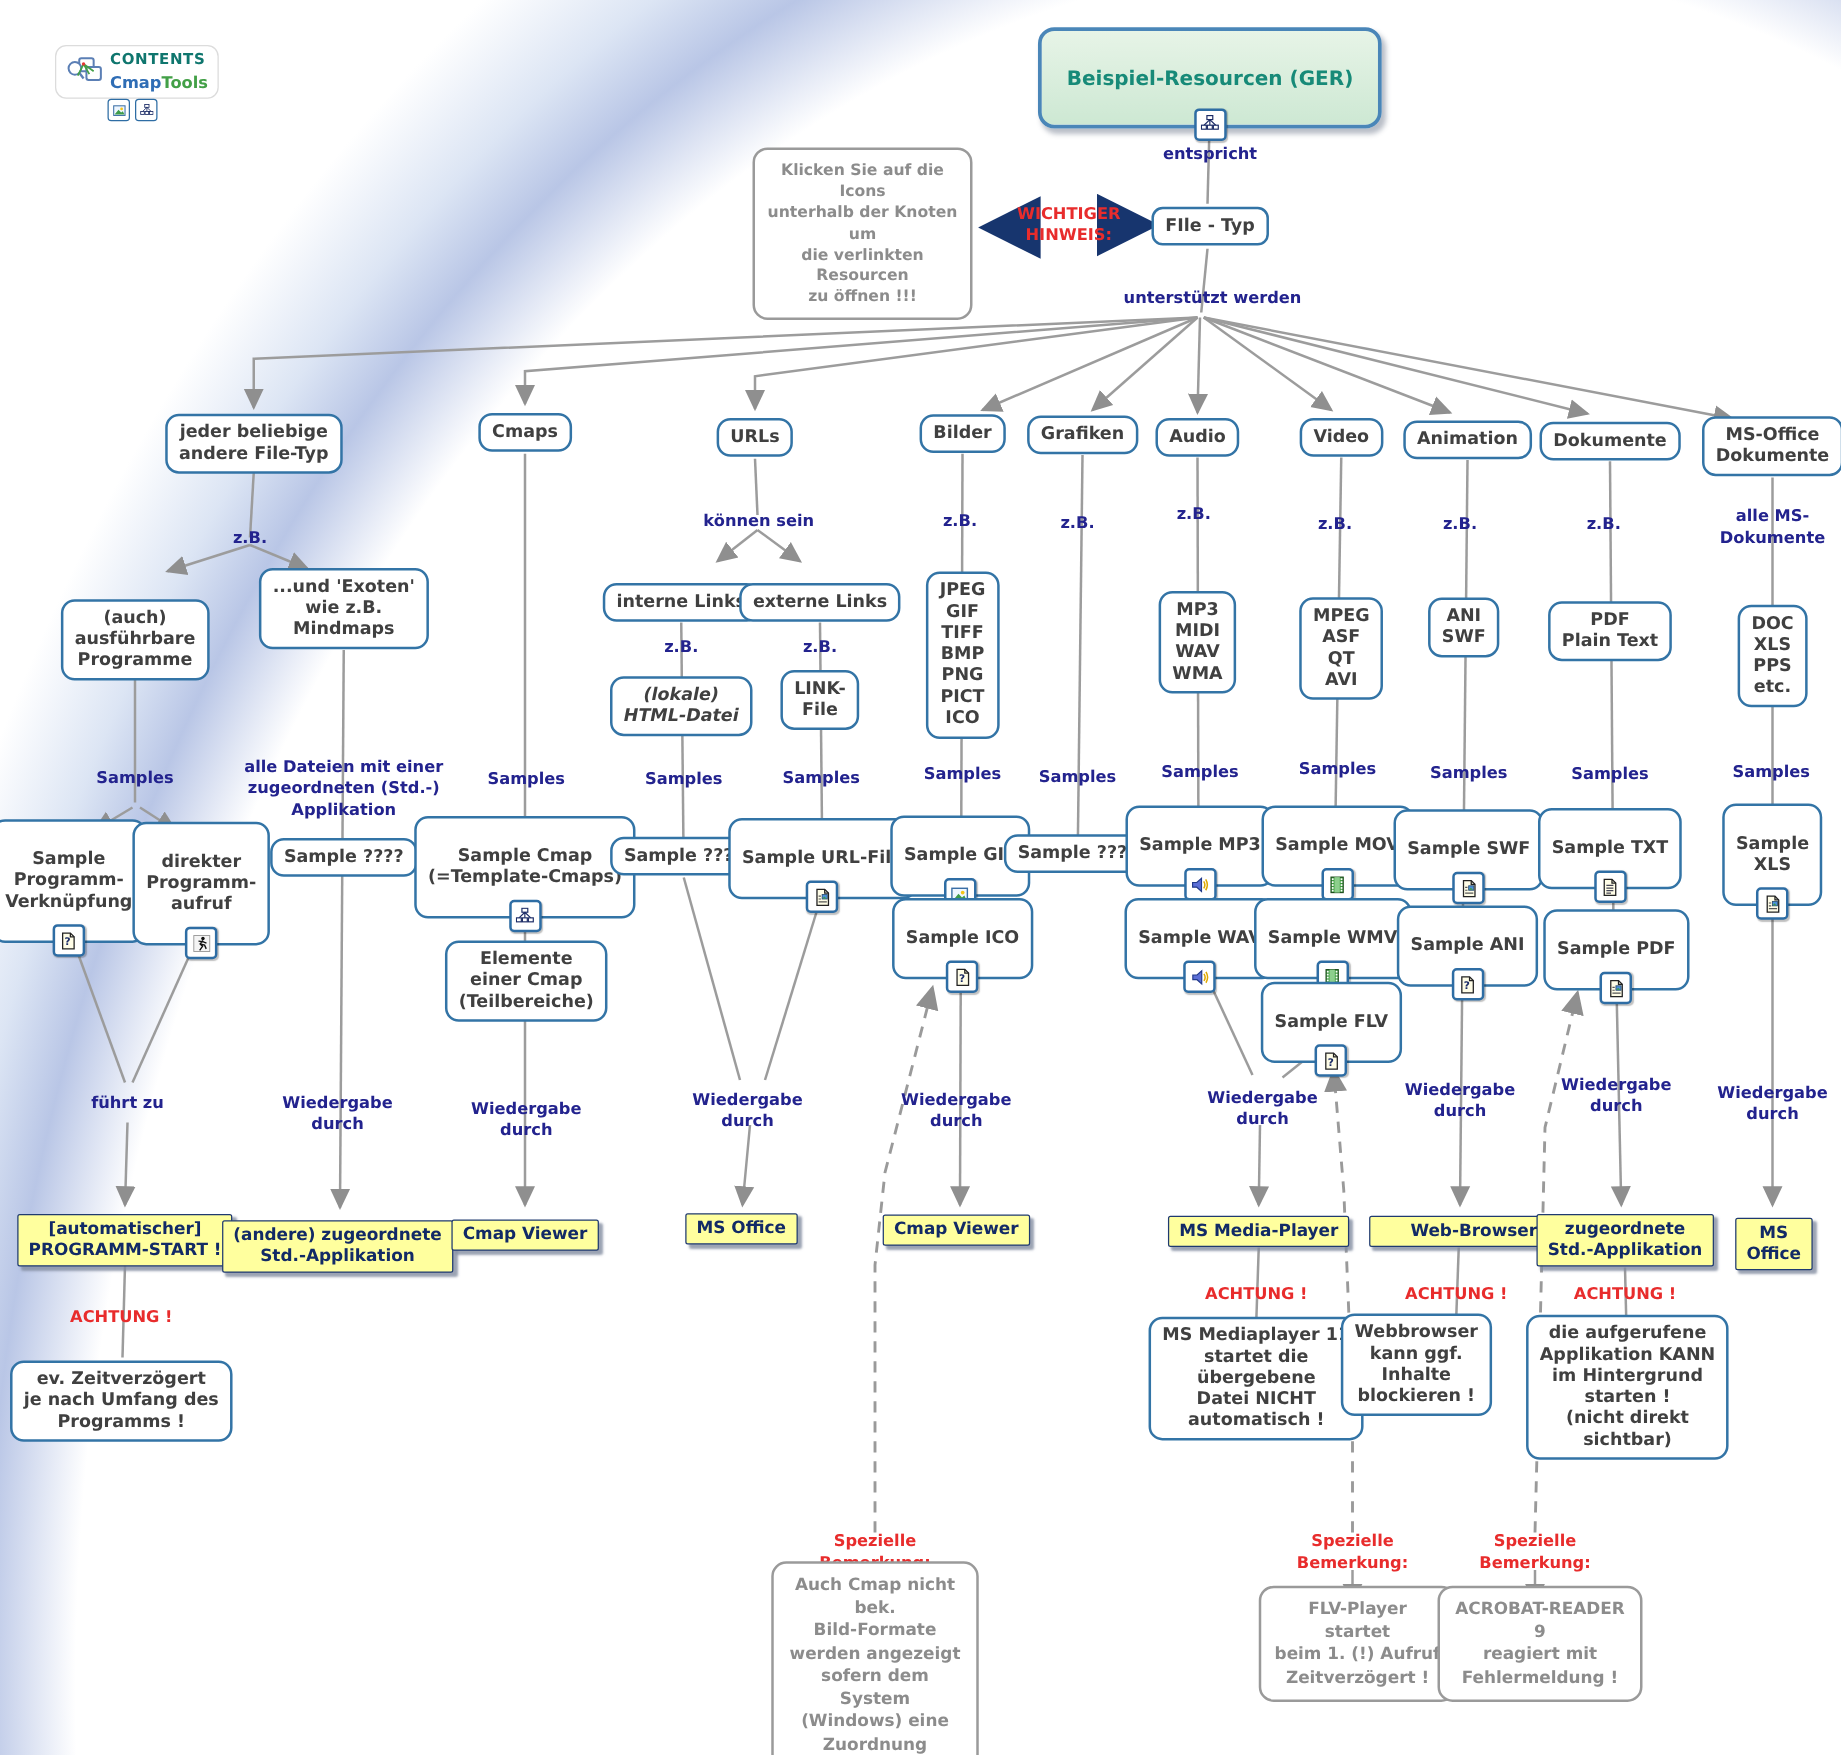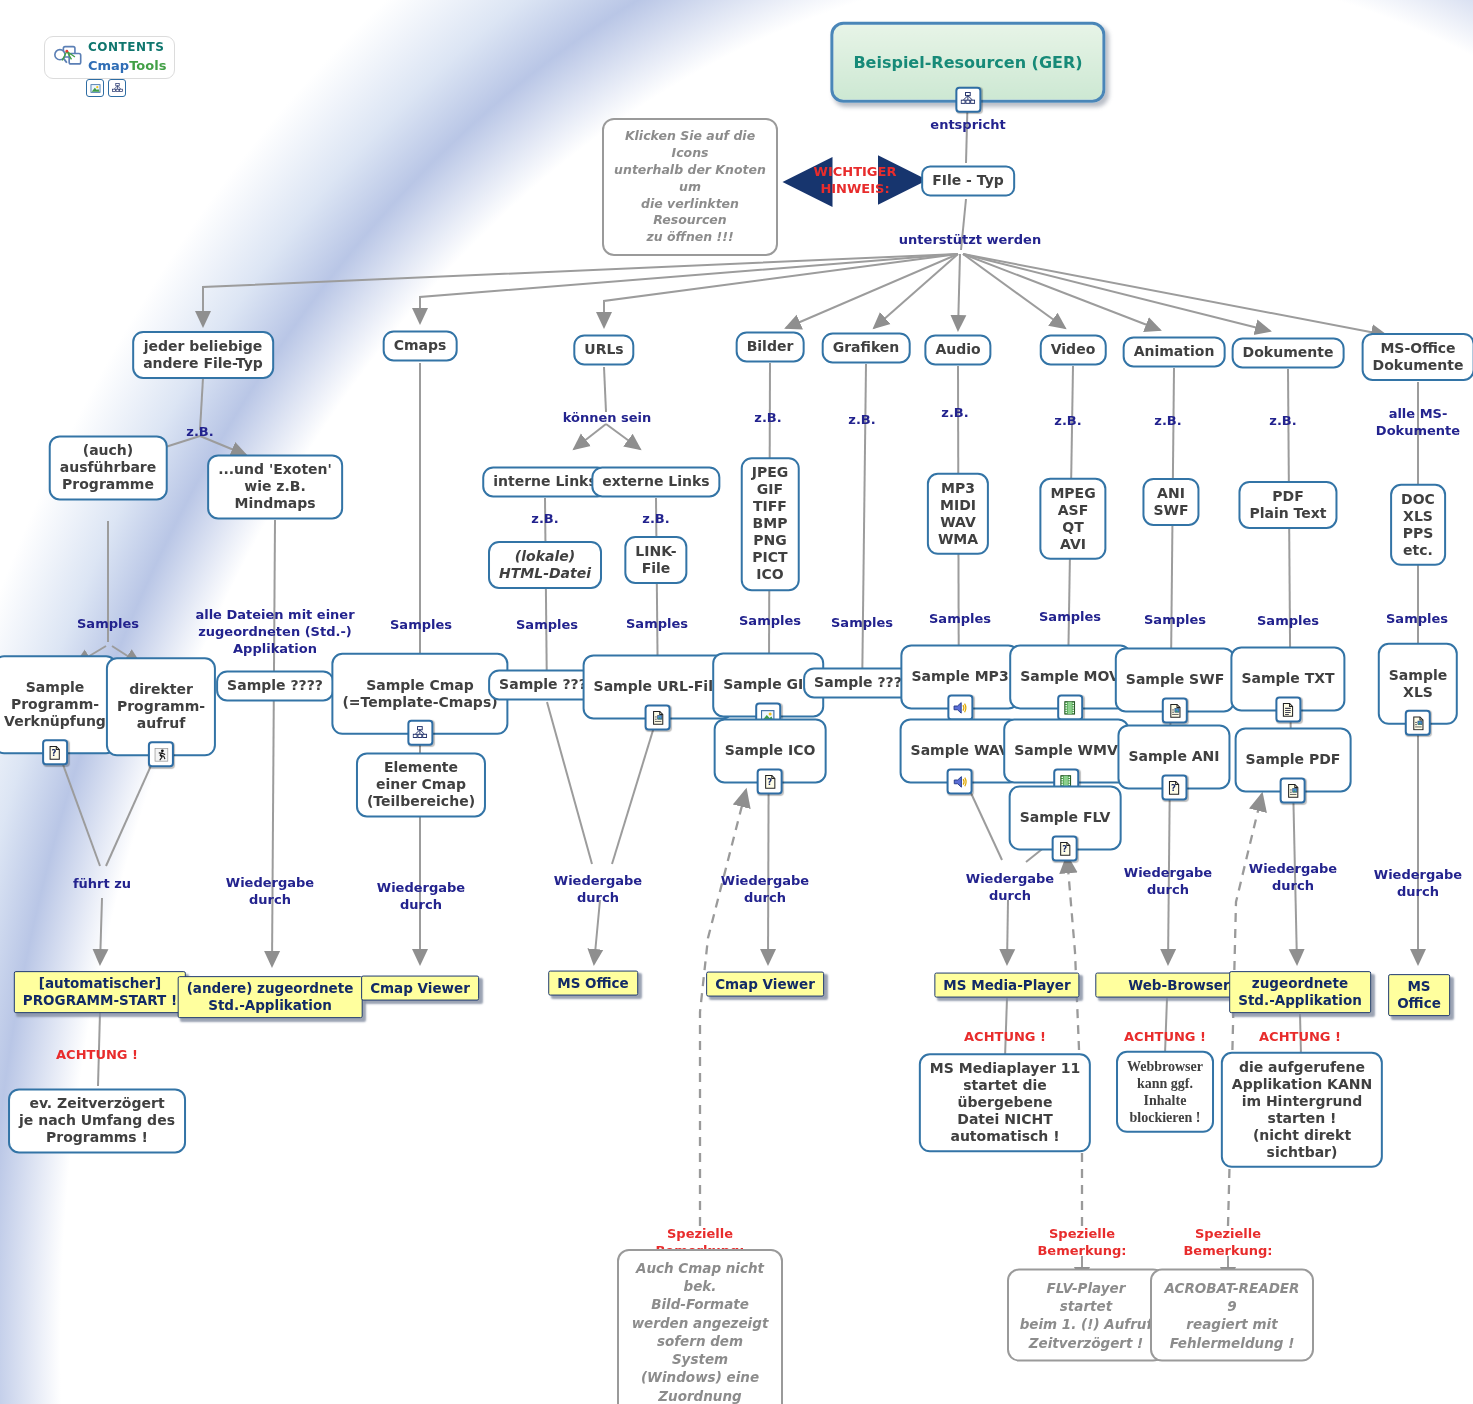--- a/index.html
+++ b/index.html
@@ -13,21 +13,21 @@
         border:2px solid #3374a6;border-radius:11px;color:#404040;font-weight:bold;
         font-size:14px;line-height:1.22;text-align:center;white-space:pre-line;padding:5px 9px;}
   .title-node{background:linear-gradient(#e7f4e7,#cde8d3);border:3px solid #4a86b8;border-radius:13px;
         color:#178a78;font-size:16px;padding:8px 20px;box-shadow:3px 4px 4px rgba(100,110,130,.45);}
   .ylw{position:absolute;transform:translate(-50%,-50%);z-index:2;background:#ffff9e;
         border:1.5px solid #1f3a70;border-radius:2px;color:#122a66;font-weight:bold;font-size:13.5px;
         line-height:1.25;text-align:center;white-space:pre-line;padding:3px 8px;
         box-shadow:3px 3px 2px rgba(130,140,160,.8);}
   .gnote{position:absolute;transform:translate(-50%,-50%);z-index:2;background:#fff;
         border:2px solid #9a9a9a;border-radius:12px;color:#8c8c8c;font-weight:bold;font-size:13.5px;
-        line-height:1.35;text-align:center;white-space:pre-line;padding:8px 10px;font-style:italic;}
+        line-height:1.35;text-align:center;white-space:pre-line;padding:8px 10px;}
   .lbl{position:absolute;transform:translate(-50%,-50%);z-index:2;color:#23238e;font-weight:bold;
         font-size:13px;text-align:center;white-space:pre-line;line-height:1.3;}
   .red{color:#e82c2c;}
   .res-icon{position:absolute;left:50%;bottom:-13px;transform:translateX(-50%);width:22px;height:22px;
         background:#fff;border:2px solid #2e6da4;border-radius:4px;display:flex;align-items:center;
         justify-content:center;z-index:3;box-shadow:1px 1px 1px rgba(0,0,0,.25);}
   .res-icon svg{width:15px;height:15px;display:block;}
   .logo{position:absolute;left:44px;top:36px;z-index:2;background:#fff;border:1px solid #dcdcdc;
         border-radius:9px;padding:4px 8px;display:flex;align-items:center;gap:5px;}
   .logo-contents{color:#0f766e;font-size:12px;font-weight:bold;letter-spacing:.5px;line-height:1.15;}
@@ -233,21 +233,21 @@
   <div class="gnote" style="left:690px;top:187px;width:152px;font-size:12.5px;">Klicken Sie auf die Icons
 unterhalb der Knoten um
 die verlinkten Resourcen
 zu öffnen !!!</div>
   <div class="lbl red" style="left:855px;top:181px;">WICHTIGER
 HINWEIS:</div>
 
   <div class="node" style="left:203px;top:355px;">jeder beliebige
 andere File-Typ</div>
   <div class="lbl" style="left:200px;top:432px;">z.B.</div>
-  <div class="node" style="left:108px;top:468px;">(auch)
+  <div class="node" style="left:108px;top:512px;">(auch)
 ausführbare
 Programme</div>
   <div class="node" style="left:275px;top:487px;">...und 'Exoten'
 wie z.B.
 Mindmaps</div>
   <div class="lbl" style="left:108px;top:624px;">Samples</div>
   <div class="lbl" style="left:275px;top:632px;">alle Dateien mit einer
 zugeordneten (Std.-)
 Applikation</div>
   <div class="node" style="left:55px;top:705px;">
@@ -418,21 +418,21 @@
   <div class="node" style="left:1174px;top:757px;">
     <span>Sample ANI</span>
     <span class="res-icon"><svg>
           <use href="#i-qdoc"></use>
         </svg></span>
   </div>
   <div class="lbl" style="left:1168px;top:882px;">Wiedergabe
 durch</div>
   <div class="ylw" style="left:1167px;top:985px;padding-left:32px;">Web-Browser</div>
   <div class="lbl red" style="left:1165px;top:1037px;">ACHTUNG !</div>
-  <div class="node" style="left:1165px;top:1092px;font-family:Liberation Serif, serif;">Webbrowser
+  <div class="node" style="left:1133px;top:1092px;">Webbrowser
 kann ggf.
 Inhalte
 blockieren !</div>
 
   <div class="node" style="left:1288px;top:353px;">Dokumente</div>
   <div class="lbl" style="left:1283px;top:421px;">z.B.</div>
   <div class="node" style="left:1288px;top:505px;">PDF
 Plain Text</div>
   <div class="lbl" style="left:1288px;top:621px;">Samples</div>
   <div class="node" style="left:1288px;top:679px;">

